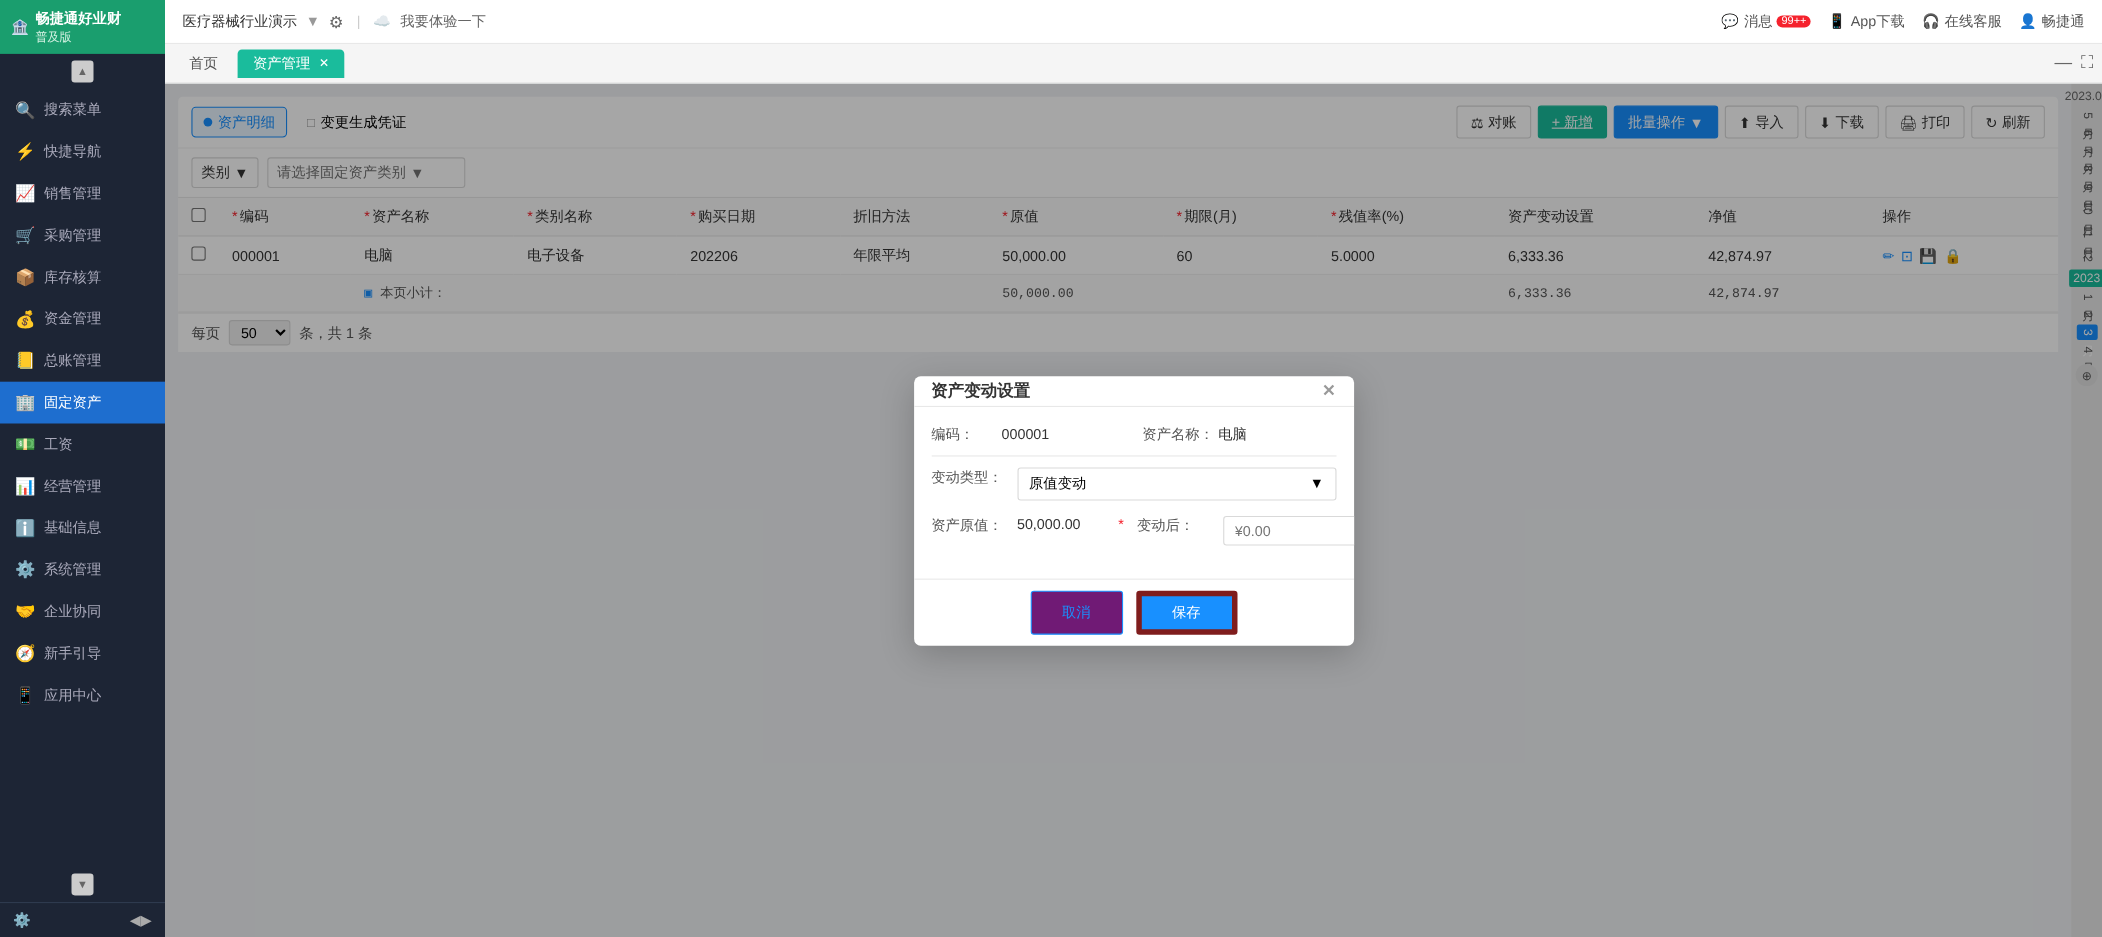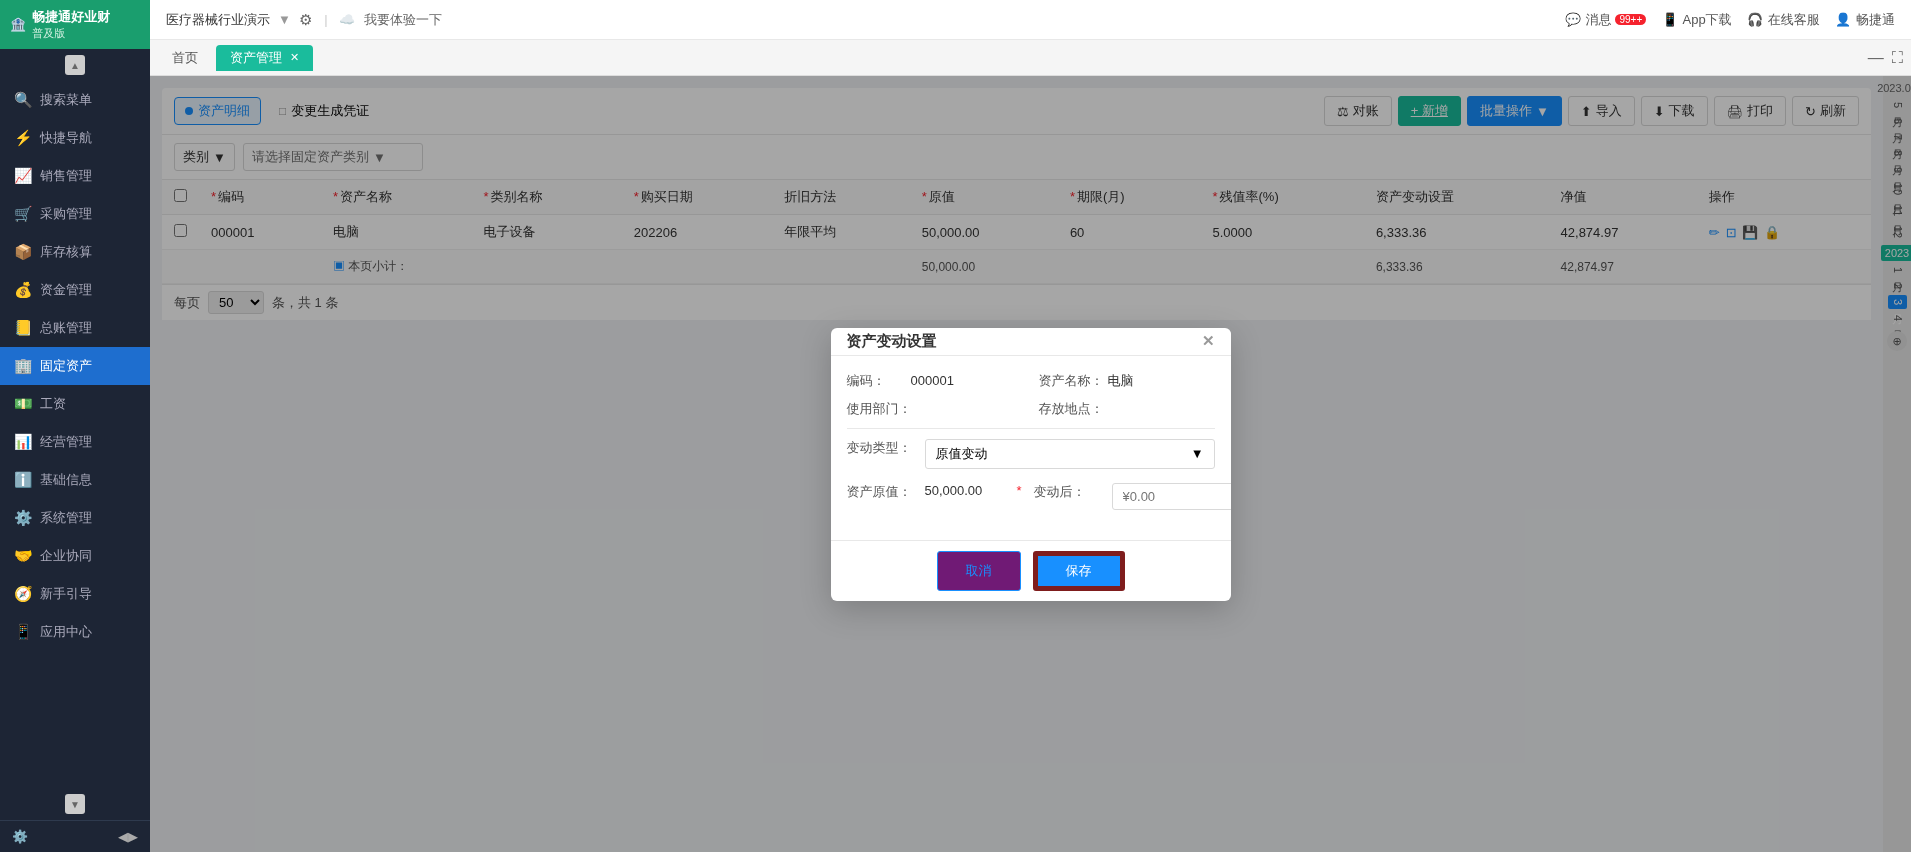--- a/index.html
+++ b/index.html
@@ -212,21 +212,21 @@
       color: #333;
       white-space: nowrap;
     }
     th .required { color: #f5222d; margin-right: 2px; }
     td {
       border-bottom: 1px solid #f0f0f0;
       padding: 8px 12px;
       color: #333;
       white-space: nowrap;
     }
-    .subtotal-row td { background: #fafafa; font-size: 12px; color: #555; }
+    .subtotal-row td { background: #fafafa; font-size: 12px; color: #555; font-family: Liberation Mono, monospace; }
     .checkbox-cell { width: 32px; text-align: center; }
     .action-icons { display: flex; gap: 6px; color: #1890ff; }
     .action-icons span { cursor: pointer; font-size: 13px; }
 
     
     .right-mini-sidebar {
       width: 28px;
       background: #e8e8e8;
       display: flex;
       flex-direction: column;
@@ -683,30 +683,20 @@
           <div class="dialog-row">
             <div class="dialog-field">
               <span class="label">编码：</span>
               <span class="value">000001</span>
             </div>
             <div class="dialog-field">
               <span class="label">资产名称：</span>
               <span class="value">电脑</span>
             </div>
           </div>
-          <div class="dialog-row">
-            <div class="dialog-field">
-              <span class="label">使用部门：</span>
-              <span class="value"></span>
-            </div>
-            <div class="dialog-field">
-              <span class="label">存放地点：</span>
-              <span class="value"></span>
-            </div>
-          </div>
           <hr class="dialog-divider">
           <div class="dialog-form-row">
             <span class="dialog-form-label">变动类型：</span>
             <div class="dialog-form-control">
               <span>原值变动</span>
               <span>▼</span>
             </div>
           </div>
           <div class="dialog-form-row">
             <span class="dialog-form-label">资产原值：</span>

